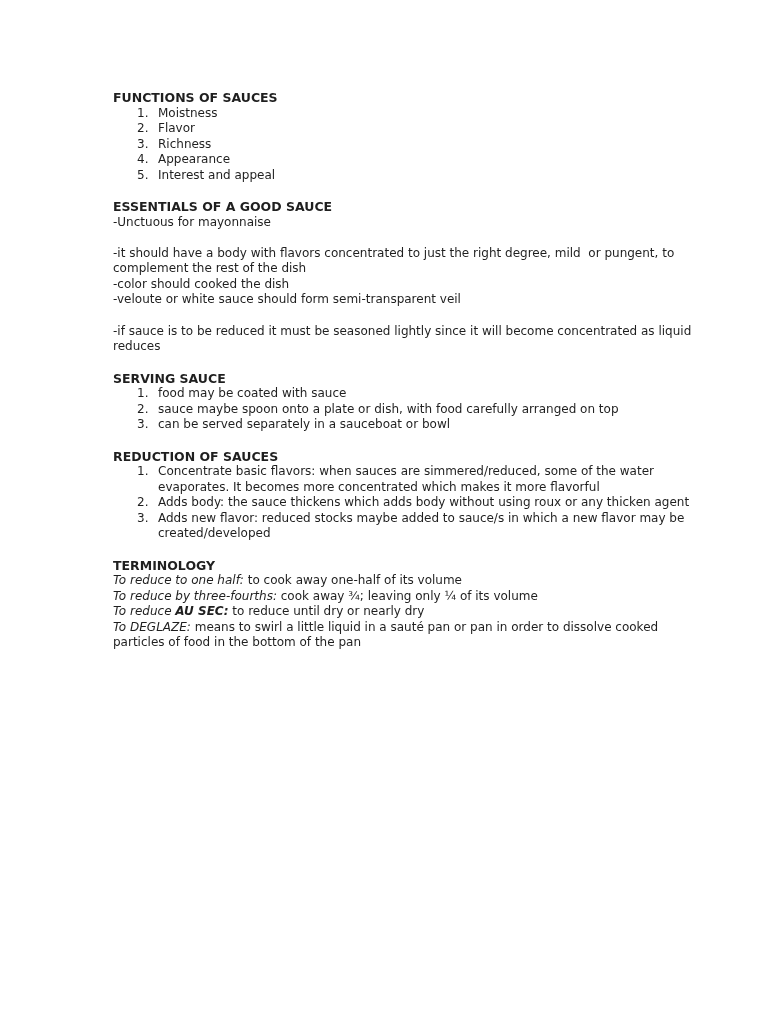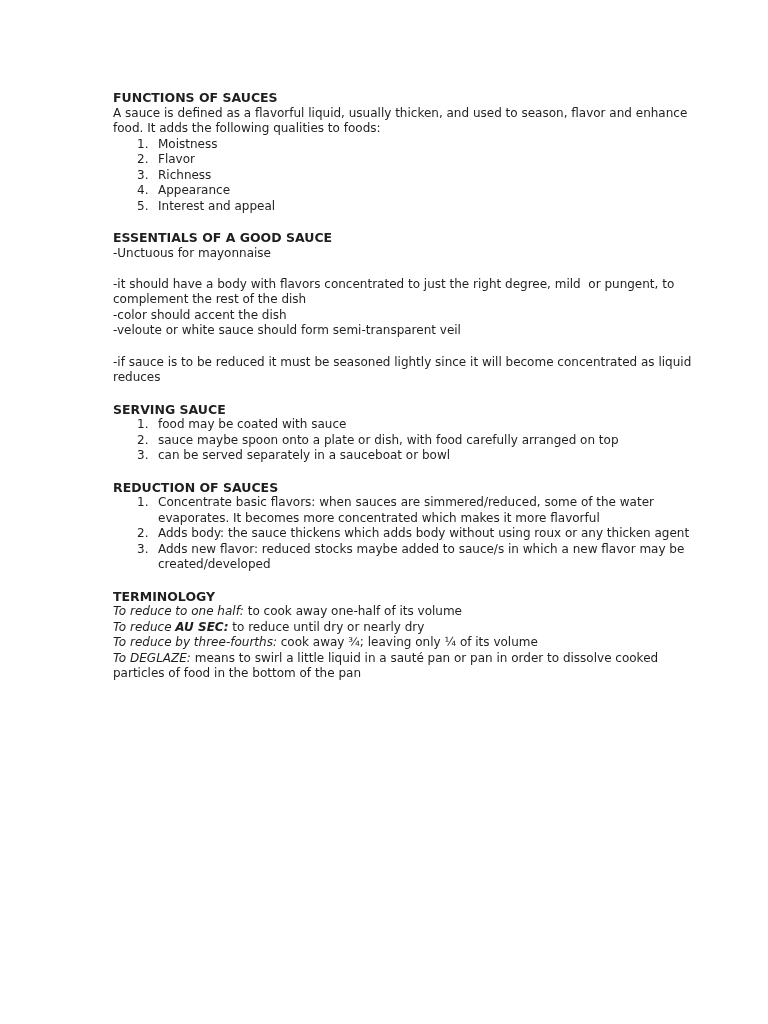--- a/index.html
+++ b/index.html
@@ -28,21 +28,20 @@
   .it { font-style: italic; }
   .itb { font-style: italic; font-weight: bold; }
 </style>
 </head>
 <body>
 
 <div class="content">
 
   <section class="sec">
     <div class="hd">FUNCTIONS OF SAUCES</div>
-    <p class="para">A sauce is defined as a flavorful liquid, usually thicken, and used to season, flavor and enhance food. It adds the following qualities to foods:</p>
     <div class="olist">
       <div class="li">
         <span class="num">1.</span>
         <span class="litext">Moistness</span>
       </div>
       <div class="li">
         <span class="num">2.</span>
         <span class="litext">Flavor</span>
       </div>
       <div class="li">
@@ -58,21 +57,21 @@
         <span class="litext">Interest and appeal</span>
       </div>
     </div>
   </section>
 
   <section class="sec">
     <div class="hd">ESSENTIALS OF A GOOD SAUCE</div>
     <p class="para">-Unctuous for mayonnaise</p>
     <div class="gap"></div>
     <p class="para">-it should have a body with flavors concentrated to just the right degree, mild  or pungent, to complement the rest of the dish</p>
-    <p class="para">-color should accent the dish</p>
+    <p class="para">-color should cooked the dish</p>
     <p class="para">-veloute or white sauce should form semi-transparent veil</p>
   </section>
 
   <section class="sec">
     <p class="para">-if sauce is to be reduced it must be seasoned lightly since it will become concentrated as liquid reduces</p>
   </section>
 
   <section class="sec extra-top">
     <div class="hd">SERVING SAUCE</div>
     <div class="olist">
@@ -105,18 +104,18 @@
       <div class="li">
         <span class="num">3.</span>
         <span class="litext">Adds new flavor: reduced stocks maybe added to sauce/s in which a new flavor may be created/developed</span>
       </div>
     </div>
   </section>
 
   <section class="sec extra-top">
     <div class="hd">TERMINOLOGY</div>
     <p class="para"><span class="it">To reduce to one half:</span><span class="itb"></span><span> to cook away one-half of its volume</span></p>
+    <p class="para"><span class="it">To reduce by three-fourths:</span><span class="itb"></span><span> cook away ¾; leaving only ¼ of its volume</span></p>
     <p class="para"><span class="it">To reduce </span><span class="itb">AU SEC:</span><span> to reduce until dry or nearly dry</span></p>
-    <p class="para"><span class="it">To reduce by three-fourths:</span><span class="itb"></span><span> cook away ¾; leaving only ¼ of its volume</span></p>
     <p class="para"><span class="it">To DEGLAZE:</span><span class="itb"></span><span> means to swirl a little liquid in a sauté pan or pan in order to dissolve cooked particles of food in the bottom of the pan</span></p>
   </section>
 
 </div>
 
 </body></html>

